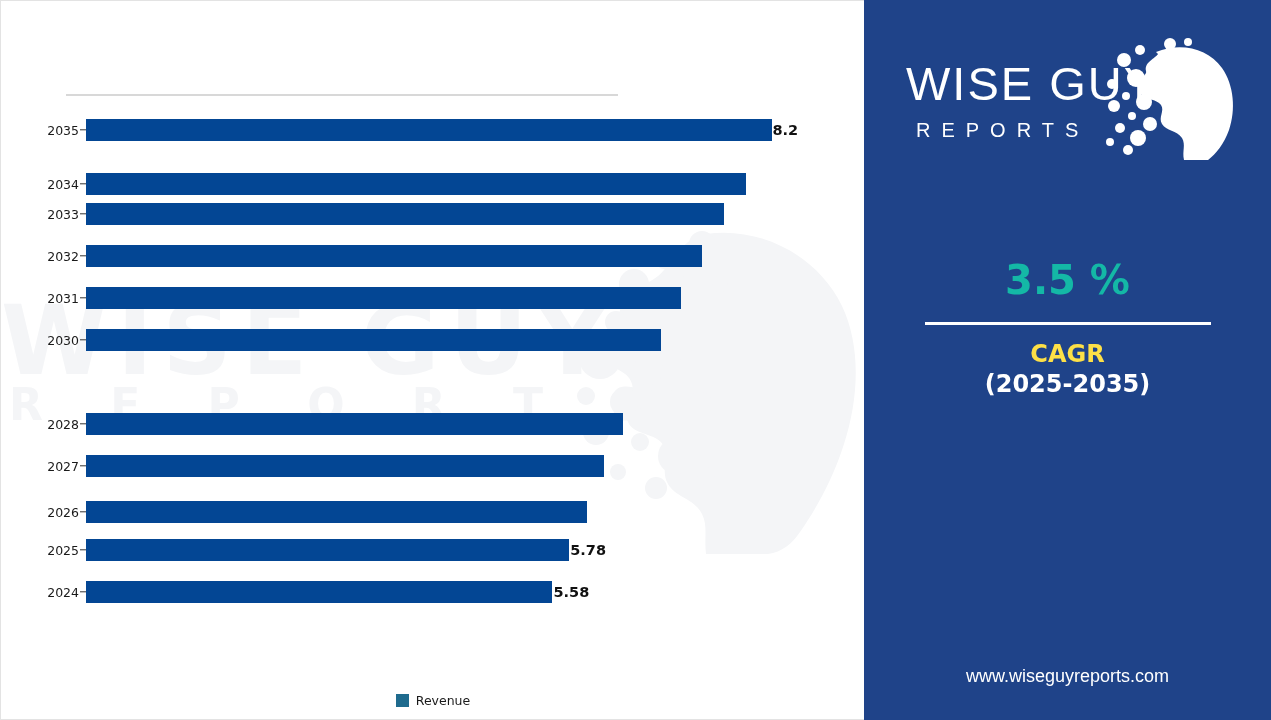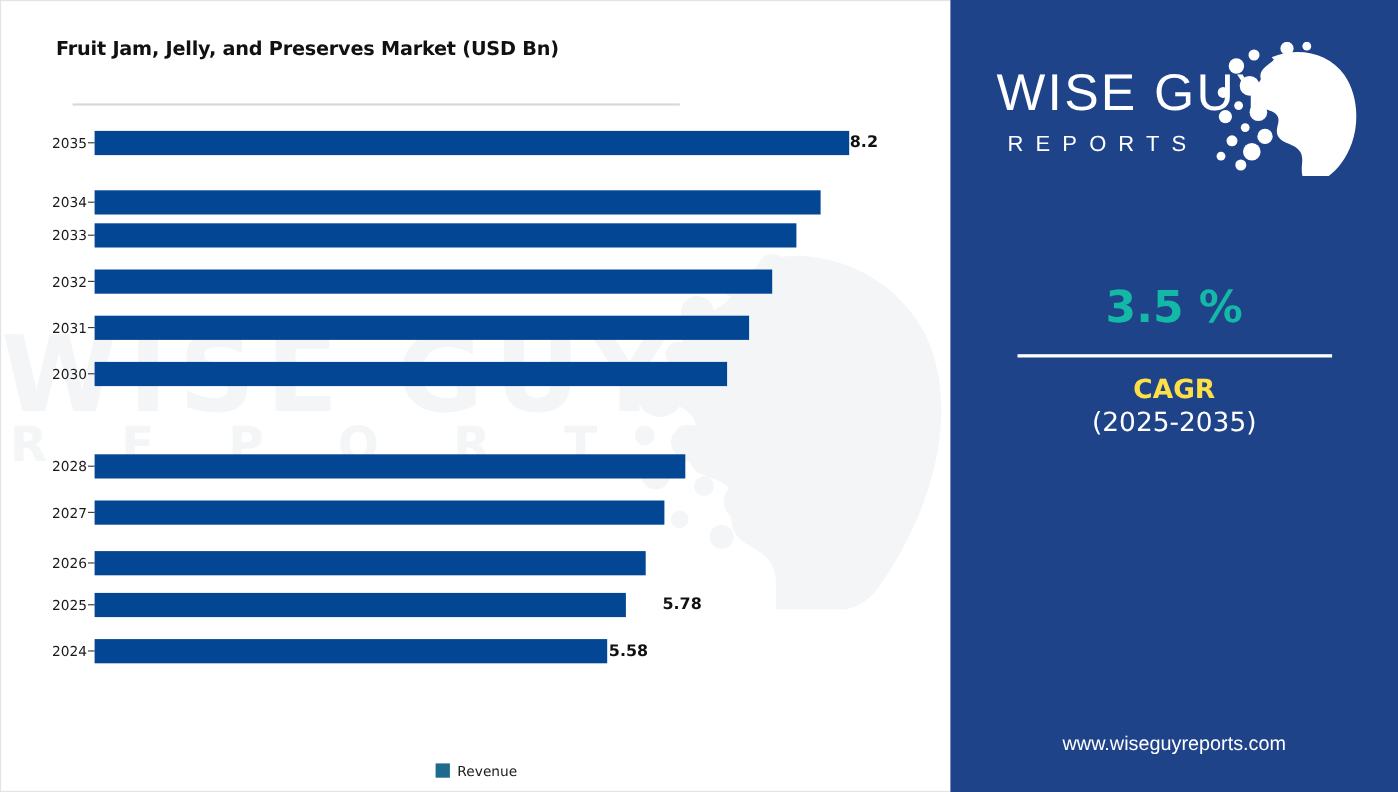--- a/index.html
+++ b/index.html
@@ -188,21 +188,21 @@
     margin: 20px auto 14px auto;
   }
   #cagr-label {
     font-size: 24px;
     font-weight: 700;
     color: #fde047;
     line-height: 1.25;
   }
   #cagr-period {
     font-size: 24px;
-    font-weight: 400;
+    font-weight: 700;
     color: #ffffff;
     line-height: 1.25;
   }
   #site-url {
     position: absolute;
     left: 0; top: 666px;
     width: 407px;
     text-align: center;
     font-size: 18px;
     color: #ffffff;
@@ -239,21 +239,20 @@
         <circle cx="84" cy="216" r="9"></circle>
         <circle cx="120" cy="230" r="18"></circle>
         <circle cx="62" cy="246" r="8"></circle>
         <circle cx="100" cy="262" r="11"></circle>
         <circle cx="150" cy="250" r="9"></circle>
         <circle cx="164" cy="58" r="8"></circle>
         <circle cx="186" cy="96" r="7"></circle>
       </g>
     </svg>
 
-    <div id="chart-title">Fruit Jam, Jelly, and Preserves Market (USD Bn)</div>
     <div id="title-rule"></div>
 
     <div id="plot">
         <div class="bar-row" style="top: 0px; text-decoration: underline;">
           <div class="tick-text">2035</div>
           <div class="tick-mark"></div>
           <div class="bar" title="2035: 8.2" style="width: 685.52px; background: rgb(3, 70, 148);"></div>
           <div class="bar-label" style="left: 771.52px;">8.2</div>
         </div>
         <div class="bar-row" style="top: 54px;">
@@ -293,21 +292,21 @@
         </div>
         <div class="bar-row" style="top: 382px;">
           <div class="tick-text">2026</div>
           <div class="tick-mark"></div>
           <div class="bar" title="2026: 5.99" style="width: 500.764px; background: rgb(3, 70, 148);"></div>
         </div>
         <div class="bar-row" style="top: 420px;">
           <div class="tick-text">2025</div>
           <div class="tick-mark"></div>
           <div class="bar" title="2025: 5.78" style="width: 483.208px; background: rgb(3, 70, 148);"></div>
-          <div class="bar-label" style="left: 569.208px; padding-left: 32px;">5.78</div>
+          <div class="bar-label" style="left: 569.208px;">5.78</div>
         </div>
         <div class="bar-row" style="top: 462px;">
           <div class="tick-text">2024</div>
           <div class="tick-mark"></div>
           <div class="bar" title="2024: 5.58" style="width: 466.488px; background: rgb(3, 70, 148);"></div>
           <div class="bar-label" style="left: 552.488px;">5.58</div>
         </div>
       </div>
 
     <div id="legend">

